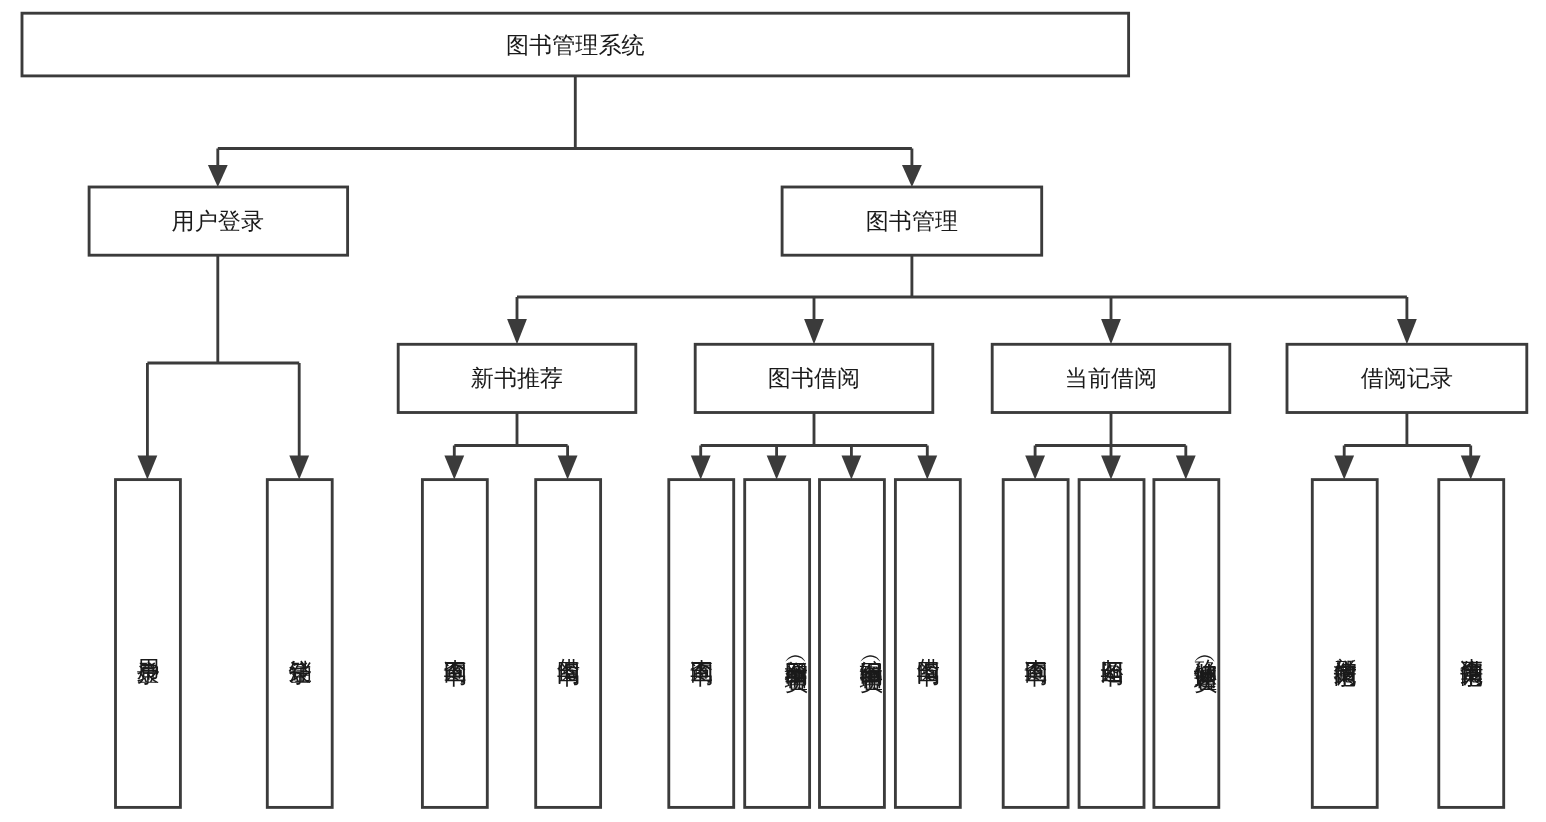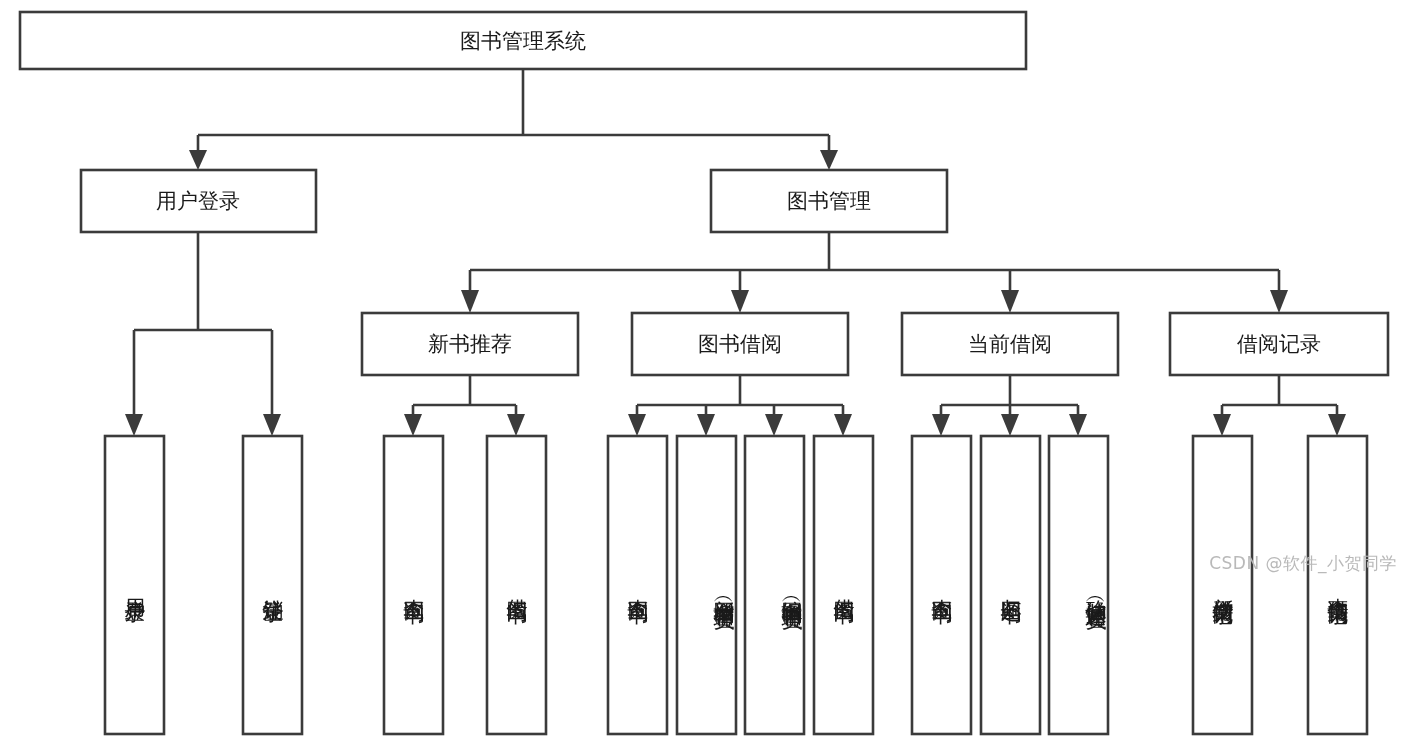--- a/index.html
+++ b/index.html
@@ -200,15 +200,14 @@
   <div class="vlabel" style="left:745px; top:436px; width:59px; height:298px; align-items:flex-start; padding-top:10px; box-sizing:border-box;">编辑图书（管理员）</div>
   <div class="vlabel" style="left:814px; top:436px; width:59px; height:298px;">借阅图书</div>
 
   <div class="vlabel" style="left:912px; top:436px; width:59px; height:298px;">查询图书</div>
   <div class="vlabel" style="left:981px; top:436px; width:59px; height:298px;">归还图书</div>
   <div class="vlabel" style="left:1049px; top:436px; width:59px; height:298px; align-items:flex-start; padding-top:10px; box-sizing:border-box;">确认归还（管理员）</div>
 
   <div class="vlabel" style="left:1193px; top:436px; width:59px; height:298px;">新增借阅记录</div>
   <div class="vlabel" style="left:1308px; top:436px; width:59px; height:298px;">查询借阅记录</div>
 
-  <div class="watermark">CSDN @软件_小贺同学</div>
 
 </div>
 
 </body></html>

